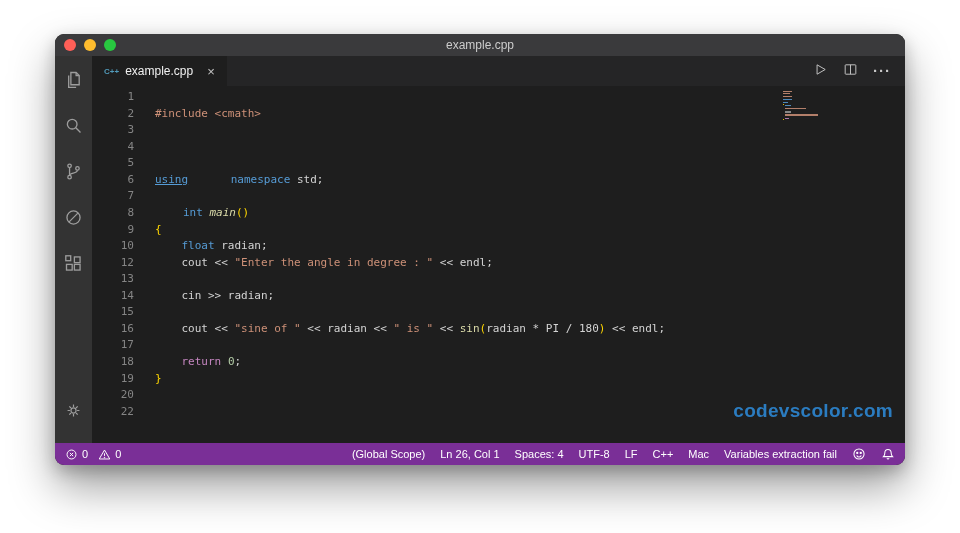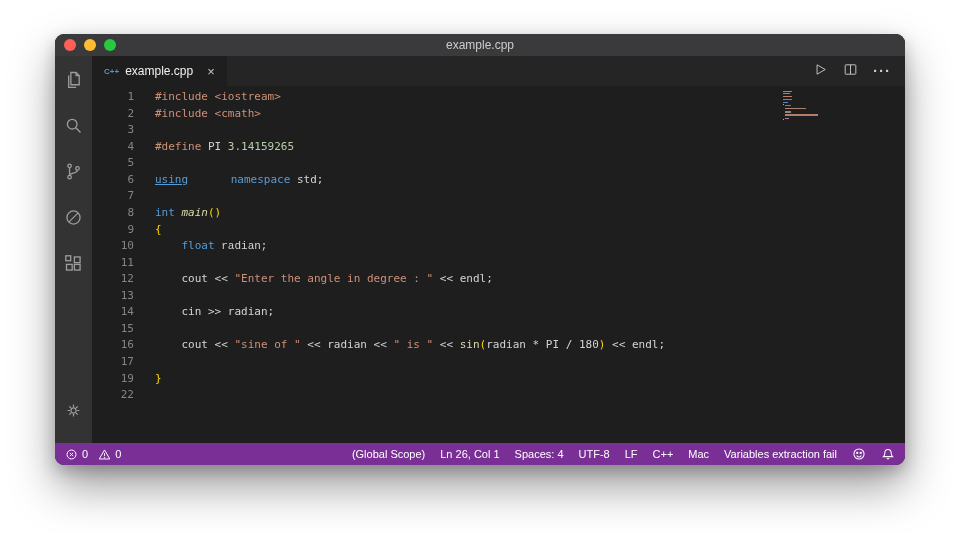--- a/index.html
+++ b/index.html
@@ -136,38 +136,39 @@
               <rect x="3.5" y="4.5" width="17" height="15" rx="1"></rect>
                 <path d="M12 4.5v15"></path>
             </svg>
           </span>
           <span class="more-dots">···</span>
         </div>
       </div>
 
       <div class="editor">
         <div class="code-lines">
-            <div class="code-row"><span class="ln">1</span><span class="code-text"><span style="color: rgb(206, 145, 120);">#include</span><span style="color: rgb(212, 212, 212);"> </span><span style="color: rgb(206, 145, 120);">&lt;iostream&gt;</span></span></div>
+            <div class="code-row"><span class="ln">1</span></div>
             <div class="code-row"><span class="ln">2</span><span class="code-text"><span style="color: rgb(206, 145, 120);">#include</span><span style="color: rgb(212, 212, 212);"> </span><span style="color: rgb(206, 145, 120);">&lt;cmath&gt;</span></span></div>
             <div class="code-row"><span class="ln">3</span><span class="code-text"></span></div>
-            <div class="code-row"><span class="ln">4</span><span class="code-text"><span style="color: rgb(206, 145, 120);">#define</span><span style="color: rgb(212, 212, 212);"> PI </span><span style="color: rgb(181, 206, 168);">3.14159265</span></span></div>
+            <div class="code-row"><span class="ln">4</span></div>
             <div class="code-row"><span class="ln">5</span><span class="code-text"></span></div>
             <div class="code-row"><span class="ln">6</span><span class="code-text"><span style="color: rgb(86, 156, 214); text-decoration: underline;">using</span><span style="color: rgb(212, 212, 212);"> </span><span style="color: rgb(86, 156, 214); padding-left: 36px;">namespace</span><span style="color: rgb(212, 212, 212);"> std;</span></span></div>
             <div class="code-row"><span class="ln">7</span><span class="code-text"></span></div>
-            <div class="code-row"><span class="ln">8</span><span class="code-text"><span style="color: rgb(86, 156, 214);">int</span><span style="color: rgb(212, 212, 212);"> </span><span style="color: rgb(220, 220, 170); font-style: italic;">main</span><span style="color: rgb(255, 215, 0);">()</span></span></div>
+            <div class="code-row"><span class="ln">8</span><span class="code-text"><span style="color: rgb(86, 156, 214); margin-left: 28px;">int</span><span style="color: rgb(212, 212, 212);"> </span><span style="color: rgb(220, 220, 170); font-style: italic;">main</span><span style="color: rgb(255, 215, 0);">()</span></span></div>
             <div class="code-row"><span class="ln">9</span><span class="code-text"><span style="color: rgb(255, 215, 0);">{</span></span></div>
-            <div class="code-row"><span class="ln">10</span><span class="code-text"><span style="color: rgb(212, 212, 212);">    </span><span style="color: rgb(86, 156, 214); text-align: center;">float</span><span style="color: rgb(212, 212, 212); font-family: Liberation Mono, monospace;"> radian;</span></span></div>
-            <div class="code-row"><span class="ln">11</span><span class="code-text"></span></div>
+            <div class="code-row"><span class="ln">10</span><span class="code-text"><span style="color: rgb(212, 212, 212);">    </span><span style="color: rgb(86, 156, 214); text-align: center;">float</span><span style="color: rgb(212, 212, 212);"> radian;</span></span></div>
             <div class="code-row"><span class="ln">12</span><span class="code-text"><span style="color: rgb(212, 212, 212);">    cout &lt;&lt; </span><span style="color: rgb(206, 145, 120);">"Enter the angle in degree : "</span><span style="color: rgb(212, 212, 212);"> &lt;&lt; endl;</span></span></div>
             <div class="code-row"><span class="ln">13</span><span class="code-text"></span></div>
             <div class="code-row"><span class="ln">14</span><span class="code-text"><span style="color: rgb(212, 212, 212);">    cin &gt;&gt; radian;</span></span></div>
             <div class="code-row"><span class="ln">15</span><span class="code-text"></span></div>
             <div class="code-row"><span class="ln">16</span><span class="code-text"><span style="color: rgb(212, 212, 212);">    cout &lt;&lt; </span><span style="color: rgb(206, 145, 120);">"sine of "</span><span style="color: rgb(212, 212, 212);"> &lt;&lt; radian &lt;&lt; </span><span style="color: rgb(206, 145, 120);">" is "</span><span style="color: rgb(212, 212, 212);"> &lt;&lt; </span><span style="color: rgb(220, 220, 170);">sin</span><span style="color: rgb(255, 215, 0);">(</span><span style="color: rgb(212, 212, 212);">radian * PI / 180</span><span style="color: rgb(255, 215, 0);">)</span><span style="color: rgb(212, 212, 212);"> &lt;&lt; endl;</span></span></div>
             <div class="code-row"><span class="ln">17</span><span class="code-text"></span></div>
+            <div class="code-row"><span class="ln">18</span><span class="code-text"><span style="color: rgb(212, 212, 212);">    </span><span style="color: rgb(197, 134, 192);">return</span><span style="color: rgb(212, 212, 212);"> </span><span style="color: rgb(181, 206, 168);">0</span><span style="color: rgb(212, 212, 212);">;</span></span></div>
             <div class="code-row"><span class="ln">19</span><span class="code-text"><span style="color: rgb(255, 215, 0);">}</span></span></div>
+            <div class="code-row"><span class="ln">20</span><span class="code-text"></span></div>
             <div class="code-row"><span class="ln">22</span><span class="code-text"></span></div>
           </div>
         <div id="minimap">
             <div class="mini-row">
               <div class="mini-bar" style="margin-left: 0px; width: 8.55px; background: rgb(206, 145, 120); opacity: 0.85;"></div>
             </div>
             <div class="mini-row">
               <div class="mini-bar" style="margin-left: 0px; width: 7.2px; background: rgb(206, 145, 120); opacity: 0.85;"></div>
             </div>
             <div class="mini-row"></div>
@@ -204,20 +205,21 @@
             <div class="mini-row">
               <div class="mini-bar" style="margin-left: 1.8px; width: 4.05px; background: rgb(197, 134, 192); opacity: 0.85;"></div>
             </div>
             <div class="mini-row">
               <div class="mini-bar" style="margin-left: 0px; width: 0.45px; background: rgb(255, 215, 0); opacity: 0.85;"></div>
             </div>
             <div class="mini-row"></div>
             <div class="mini-row"></div>
             <div class="mini-row"></div>
           </div>
+        <div class="watermark" style="color: rgb(43, 124, 192);">codevscolor.com</div>
       </div>
     </div>
   </div>
 
   <div class="statusbar" style="background: rgb(122, 47, 151);">
     <div class="sb-left">
       <span class="sb-item">
         <svg width="13" height="13" viewBox="0 0 16 16">
           <circle cx="8" cy="8" r="5.5"></circle>
             <path d="M6 6l4 4M10 6l-4 4"></path>

